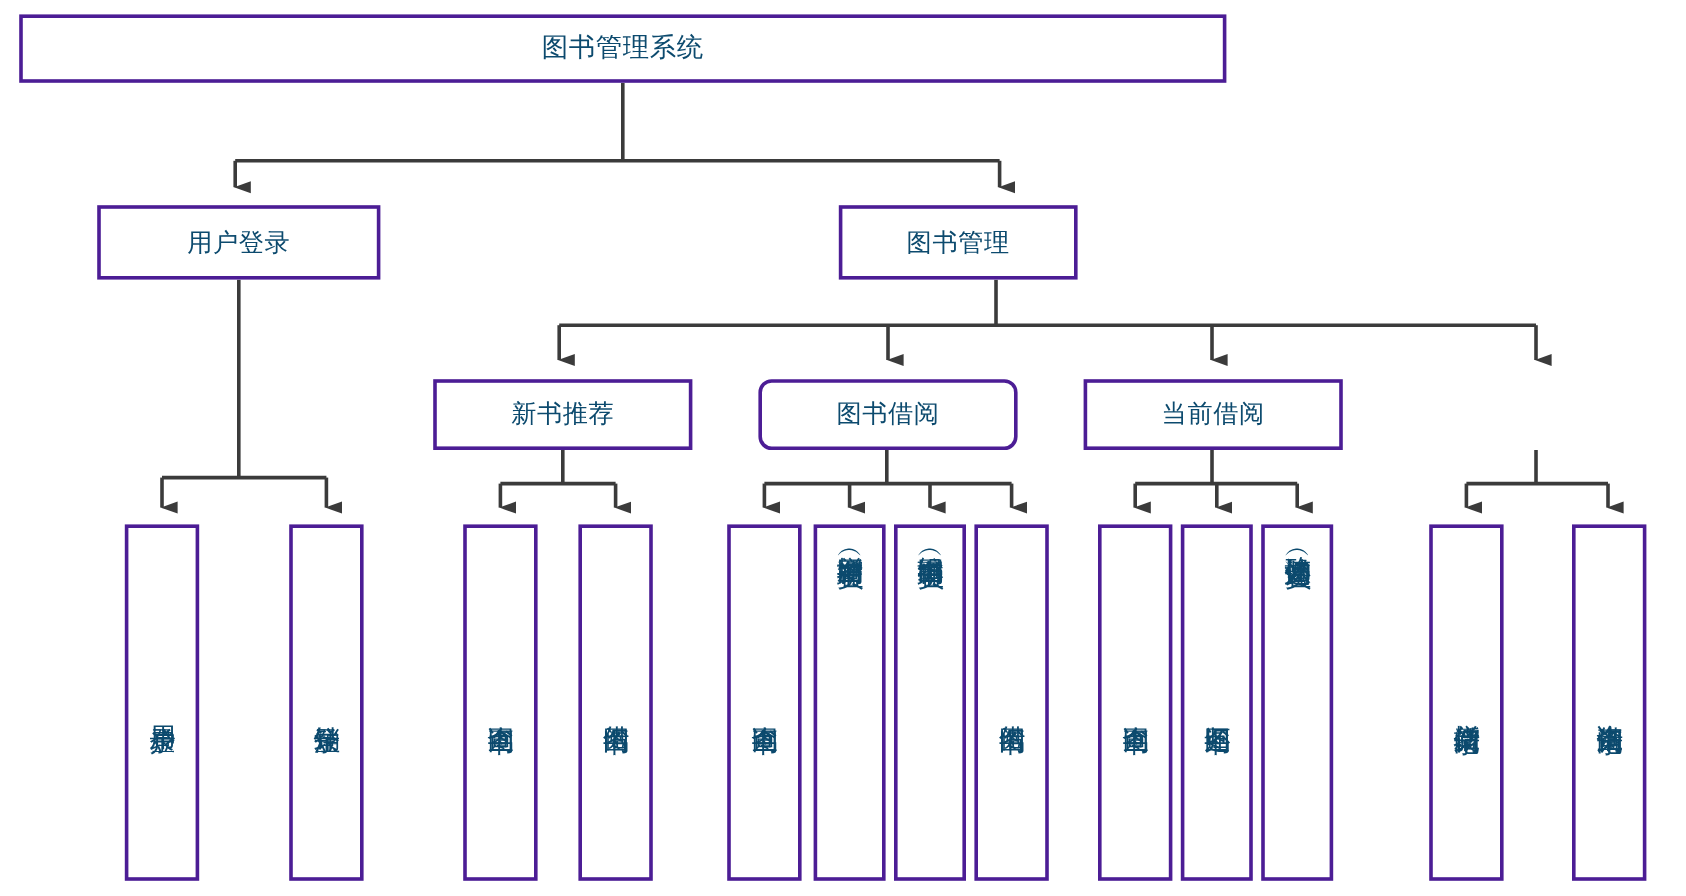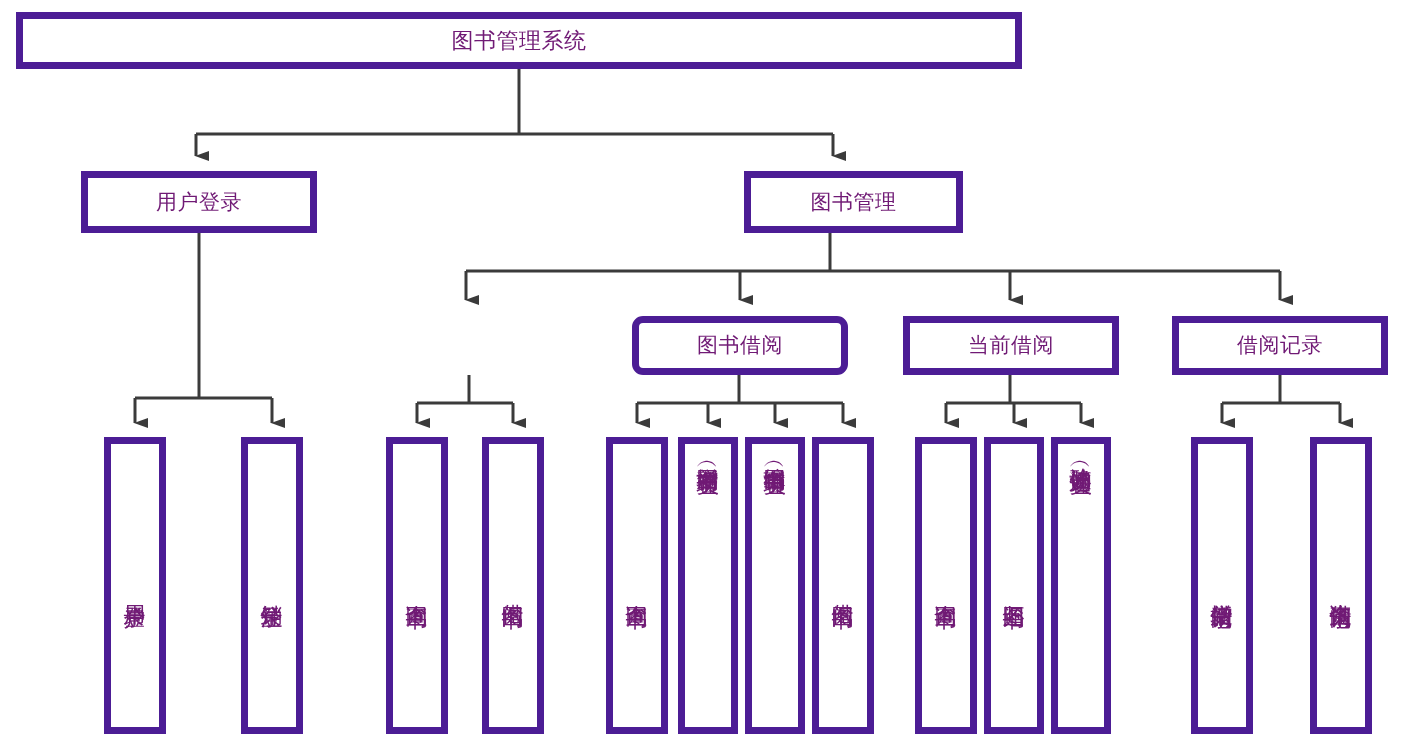--- a/index.html
+++ b/index.html
@@ -21,26 +21,26 @@
     position: absolute;
     left: 0;
     top: 0;
     width: 1405px;
     height: 747px;
     pointer-events: none;
   }
   .node {
     position: absolute;
     box-sizing: border-box;
-    border: 7px solid #4c1d95;
+    border: 3px solid #4c1d95;
     background: #ffffff;
     display: flex;
     align-items: center;
     justify-content: center;
-    color: #701a75;
+    color: #0c4a6e;
   }
   .node .label {
     display: block;
     text-align: center;
     line-height: 1.18;
     letter-spacing: 0.5px;
   }
   .node.horiz .label {
     font-size: 21px;
     white-space: nowrap;
@@ -131,33 +131,33 @@
     </g>
   </svg>
 
   <div class="node horiz" id="node-root" style="left:16px; top:12px; width:1006px; height:57px;">
     <span class="label">图书管理系统</span>
   </div>
 
   <div class="node horiz" style="left:81px; top:171px; width:236px; height:62px;">
     <span class="label">用户登录</span>
   </div>
-  <div class="node horiz" style="left:744px; top:171px; width:219px; height:62px;">
+  <div class="node horiz" style="left:699px; top:171px; width:199px; height:62px;">
     <span class="label">图书管理</span>
   </div>
 
+  <div class="node horiz" style="left:361px; top:316px; width:216px; height:59px;">
+    <span class="label">新书推荐</span>
+  </div>
   <div class="node horiz" style="left:632px; top:316px; width:216px; height:59px;border-radius:11px;">
     <span class="label">图书借阅</span>
   </div>
   <div class="node horiz" style="left:903px; top:316px; width:216px; height:59px;">
     <span class="label">当前借阅</span>
   </div>
-  <div class="node horiz" style="left:1172px; top:316px; width:216px; height:59px;">
-    <span class="label">借阅记录</span>
-  </div>
 
   <div class="node vert center" style="left:104px; top:437px; width:62px; height:297px;">
     <span class="label">用户登录</span>
   </div>
   <div class="node vert center" style="left:241px; top:437px; width:62px; height:297px;">
     <span class="label">注销登录</span>
   </div>
 
   <div class="node vert center" style="left:386px; top:437px; width:62px; height:297px;">
     <span class="label">查询图书</span>

